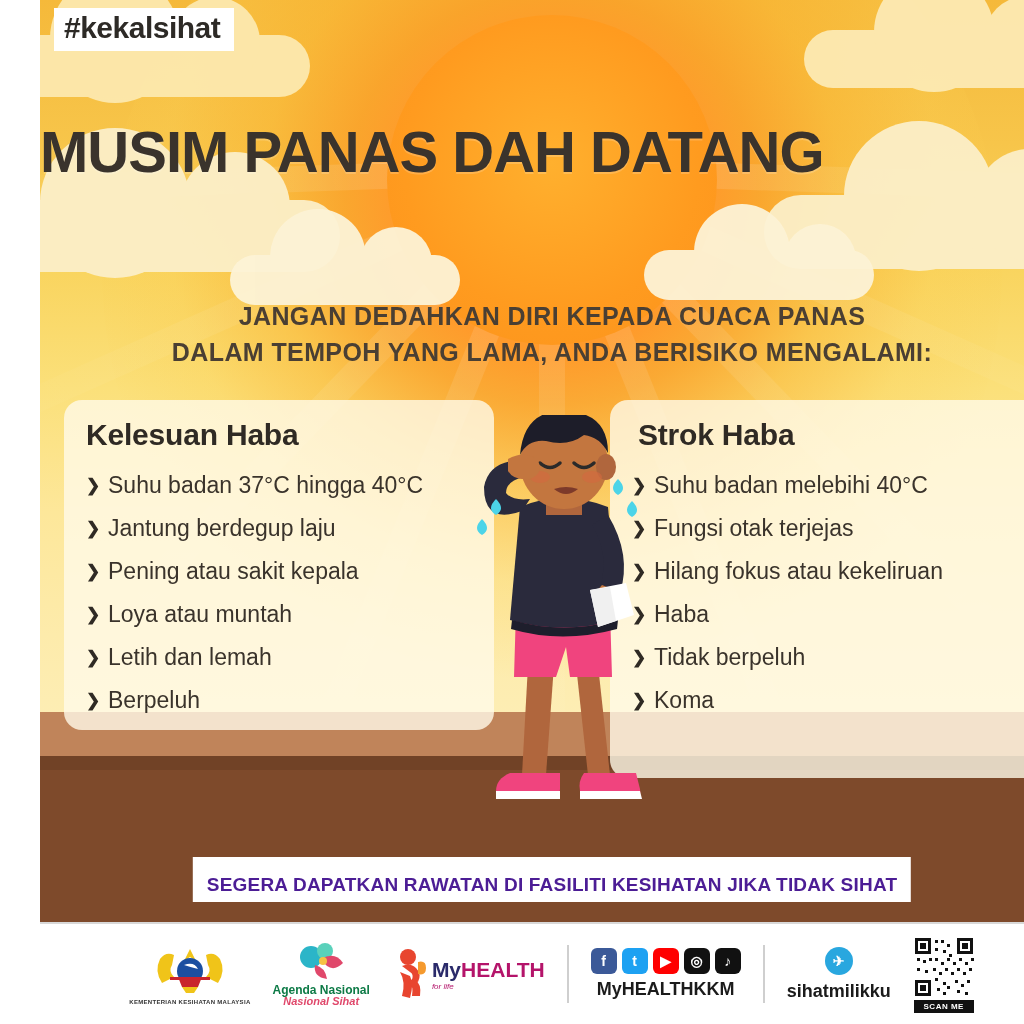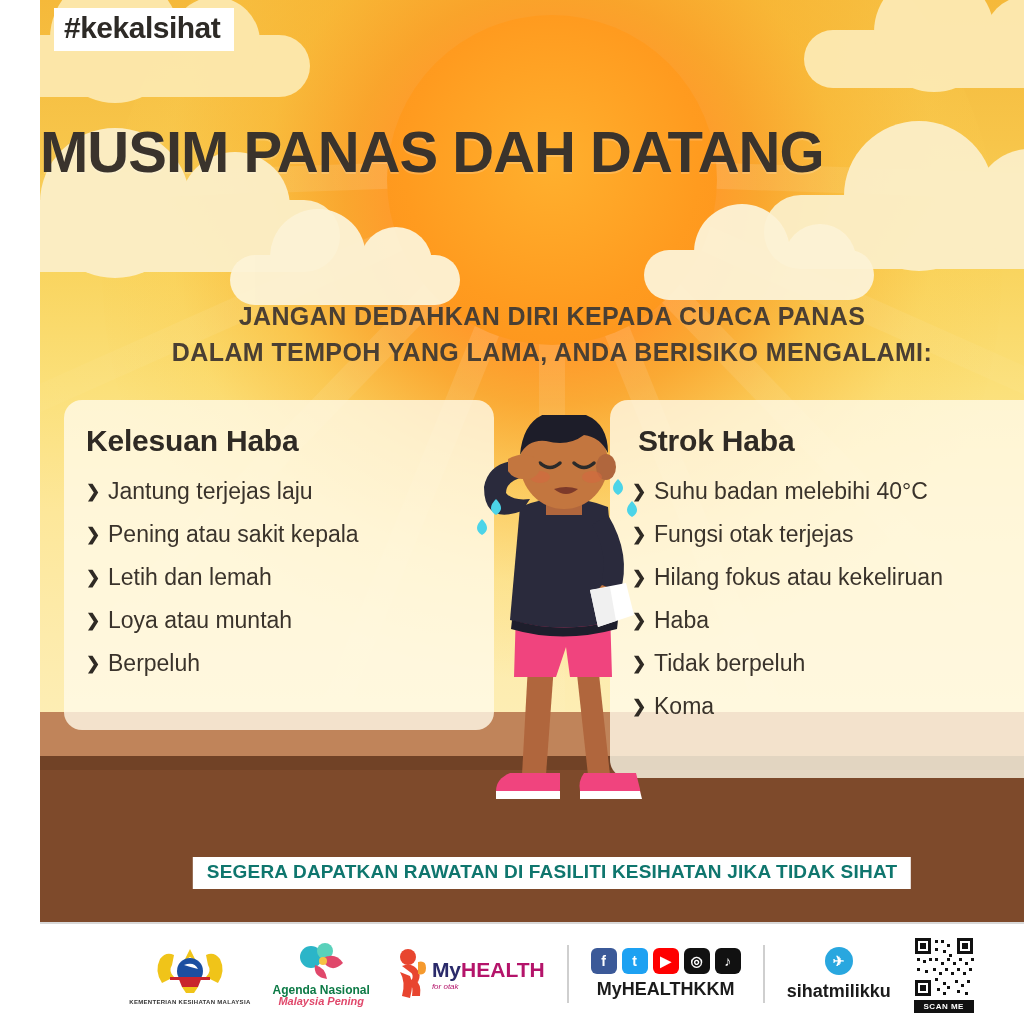--- a/index.html
+++ b/index.html
@@ -130,21 +130,21 @@
     line-height: 36px;
     letter-spacing: .4px;
     z-index: 6;
   }
 
   
   .panel {
     position: absolute;
     background: rgba(255,250,232,0.80);
     border-radius: 18px;
-    padding: 24px 20px 16px 22px;
+    padding: 18px 20px 16px 22px;
     z-index: 5;
   }
   .panel-left  { left: 24px;  top: 400px; width: 430px; height: 330px; }
   .panel-right { right: 24px; top: 400px; width: 430px; height: 378px; }
 
   .panel h2 {
     font-size: 30px; font-weight: bold; color: #2f2a24;
     margin-bottom: 12px; letter-spacing: -.2px;
   }
   .panel-right h2 { margin-left: 6px; }
@@ -165,22 +165,22 @@
   }
 
   
   .boy { position: absolute; left: 410px; top: 415px; width: 230px; height: 440px; z-index: 7; }
 
   
   .banner {
     position: absolute; left: 50%; top: 857px;
     transform: translateX(-50%);
     background: #ffffff;
-    padding: 4px 14px 6px;
-    font-size: 19px; font-weight: bold; color: #0f766e;
+    padding: 17px 14px 6px;
+    font-size: 19px; font-weight: bold; color: #4c1d95;
     letter-spacing: .2px;
     z-index: 8;
     white-space: nowrap;
   }
 
   
   .footer {
     position: absolute; left: 0; right: 0; top: 922px; height: 102px;
     background: #ffffff;
     border-top: 2px solid #d8d8d8;
@@ -259,24 +259,25 @@
   <div class="title">MUSIM PANAS DAH DATANG</div>
 
   <div class="subtitle">
     <div>JANGAN DEDAHKAN DIRI KEPADA CUACA PANAS</div>
     <div>DALAM TEMPOH YANG LAMA, ANDA BERISIKO MENGALAMI:</div>
   </div>
 
   <div class="panel panel-left">
     <h2>Kelesuan Haba</h2>
     <ul>
-      <li>Jantung terjejas laju</li>
+      <li>Suhu badan 37°C hingga 40°C</li>
+      <li>Jantung berdegup laju</li>
       <li>Pening atau sakit kepala</li>
+      <li>Loya atau muntah</li>
       <li>Letih dan lemah</li>
-      <li>Loya atau muntah</li>
       <li>Berpeluh</li>
     </ul>
   </div>
 
   <div class="panel panel-right">
     <h2>Strok Haba</h2>
     <ul>
       <li>Suhu badan melebihi 40°C</li>
       <li>Fungsi otak terjejas</li>
       <li>Hilang fokus atau kekeliruan</li>
@@ -361,34 +362,34 @@
 
     <div class="logo-block">
       <svg width="60" height="42" viewBox="0 0 60 42">
         <circle cx="20" cy="16" r="11" fill="#2bb5c8"></circle>
         <circle cx="34" cy="10" r="8" fill="#5ad1bb"></circle>
         <path d="M30 18 q14 -8 22 4 q-12 12 -22 -4 Z" fill="#e0486b"></path>
         <path d="M24 24 q10 2 12 14 q-14 -2 -12 -14 Z" fill="#e0486b"></path>
         <circle cx="32" cy="20" r="4" fill="#f6c244"></circle>
       </svg>
       <div class="agenda-text1">Agenda Nasional</div>
-      <div class="agenda-text2">Malaysia Pening</div>
+      <div class="agenda-text2">Nasional Sihat</div>
     </div>
 
     <div class="myhealth">
       <svg width="36" height="52" viewBox="0 0 36 52">
         <circle cx="16" cy="9" r="8" fill="#e8452f"></circle>
         <path d="M10 18 q8 -4 14 2 q6 6 2 14 l-6 -2 q2 -6 -2 -8 Z" fill="#e8452f"></path>
         <path d="M8 24 q6 10 2 24 l8 2 q4 -14 0 -22 Z" fill="#e8452f"></path>
         <path d="M22 30 q8 6 6 18 l-8 0 q2 -10 -4 -14 Z" fill="#e8452f"></path>
         <path d="M26 14 q8 -2 8 6 q0 8 -8 6 Z" fill="#f59a2e"></path>
       </svg>
       <div>
         <div class="myhealth-text"><span>My</span><span class="hl">HEALTH</span></div>
-        <div class="myhealth-sub">for otak</div>
+        <div class="myhealth-sub">for life</div>
       </div>
     </div>
 
     <div class="divider"></div>
 
     <div class="social-col">
       <div class="social-row">
         <div class="sicon" style="background:#3b5998">f</div>
         <div class="sicon" style="background:#1da1f2">t</div>
         <div class="sicon" style="background:#ff0000">▶</div>

